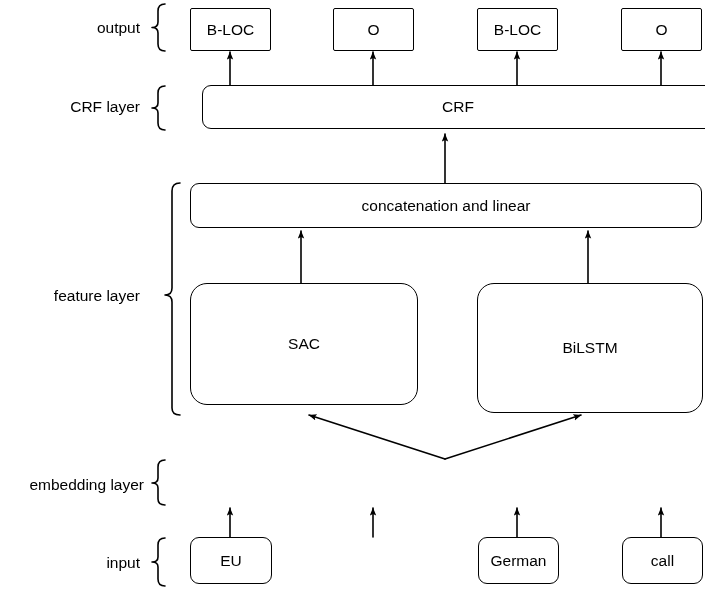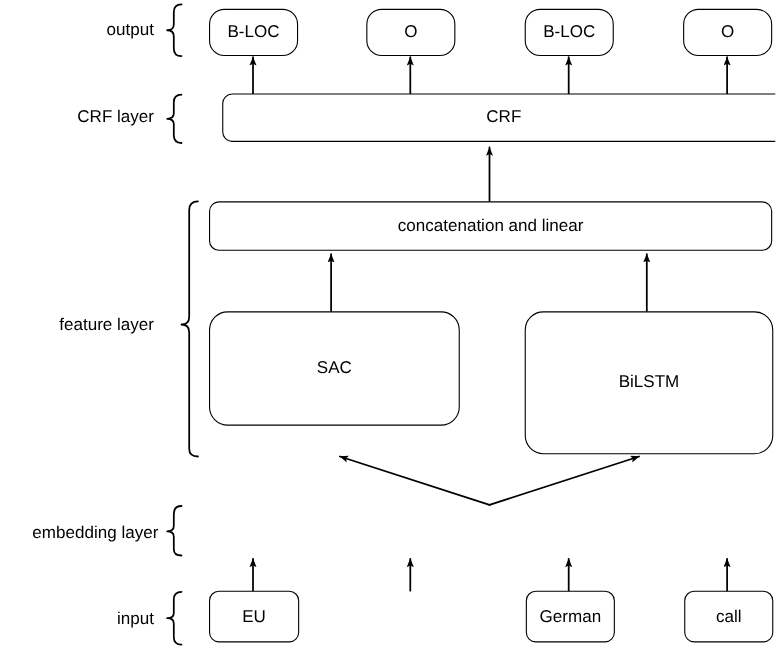--- a/index.html
+++ b/index.html
@@ -41,21 +41,21 @@
     align-items: center;
     justify-content: center;
     color: #000000;
     line-height: 1;
   }
   .node-token {
     border-radius: 9px;
     font-size: 15.5px;
   }
   .node-tag {
-    border-radius: 14px;
+    border-radius: 2px;
     font-size: 15.5px;
   }
   .node-wide {
     border-radius: 9px;
     font-size: 15.5px;
   }
   .node-block {
     border-radius: 17px;
     font-size: 15.5px;
   }
@@ -152,21 +152,21 @@
   </div>
 
   <div class="node node-wide" style="left:190px; top:85px; width:512px; height:44px;margin-left:12px;">
     <span class="node-label">CRF</span>
   </div>
 
   <div class="node node-wide" style="left:190px; top:183px; width:512px; height:45px;">
     <span class="node-label">concatenation and linear</span>
   </div>
 
-  <div class="node node-block" style="left:190px; top:283px; width:228px; height:104px;">
+  <div class="node node-block" style="left:190px; top:283px; width:228px; height:122px;">
     <span class="node-label">SAC</span>
   </div>
   <div class="node node-block" style="left:477px; top:283px; width:226px; height:130px;">
     <span class="node-label">BiLSTM</span>
   </div>
 
 
   <div class="node node-token" style="left:190px; top:537px; width:82px; height:47px;">
     <span class="node-label">EU</span>
   </div>

